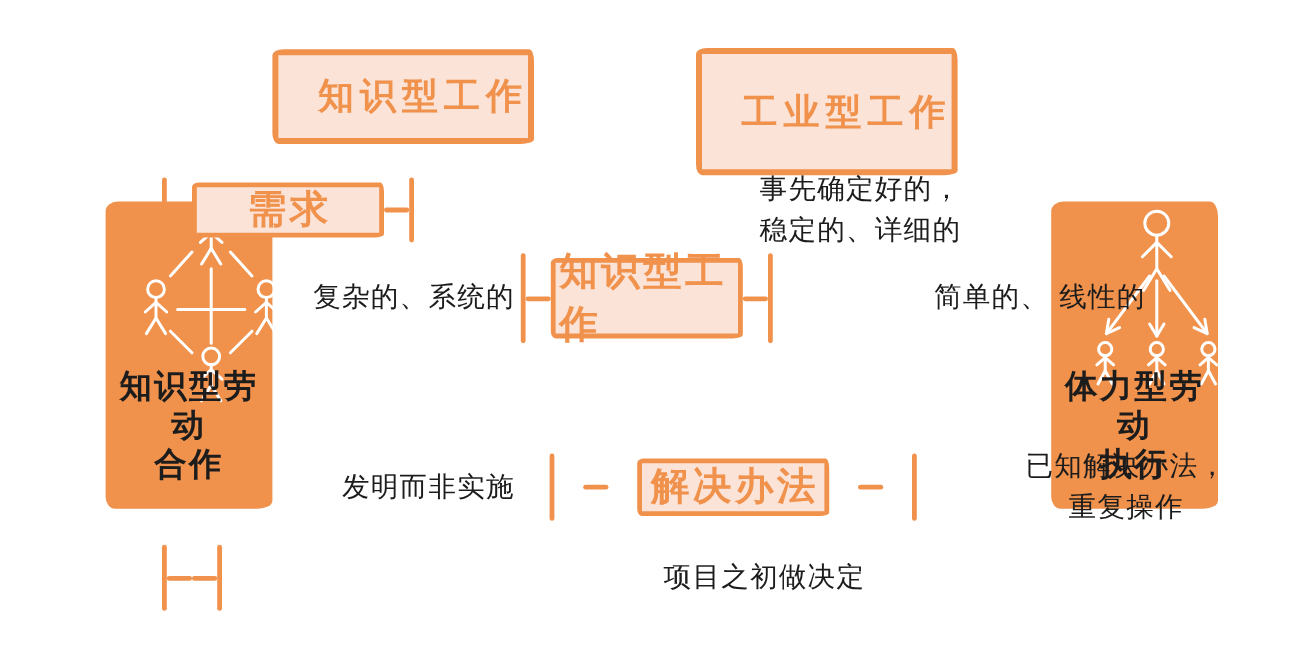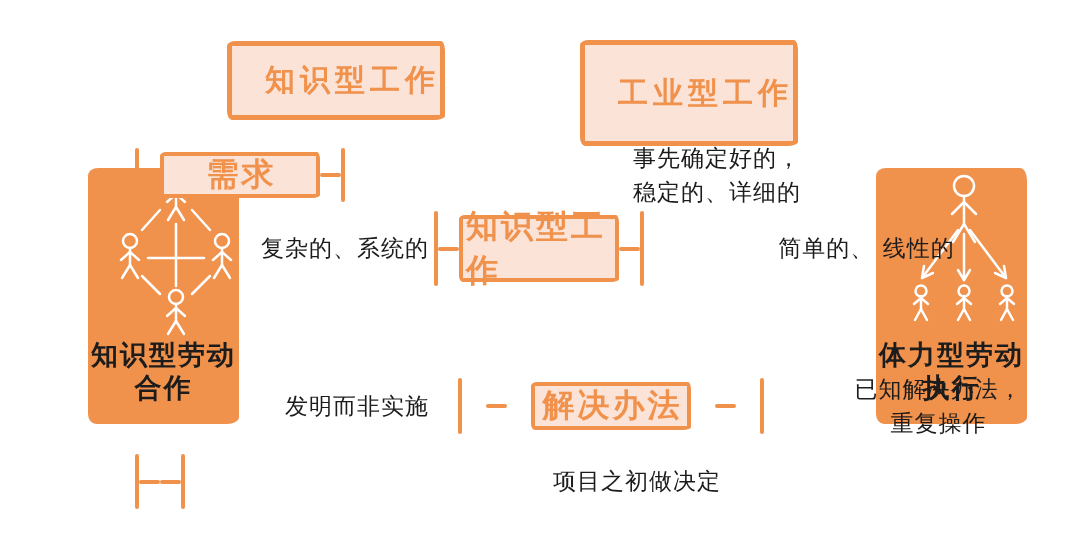--- a/index.html
+++ b/index.html
@@ -33,21 +33,21 @@
     letter-spacing: 5px;
   }
   .hdr-left  { left: 227px; top: 41px; width: 218px; height: 79px; }
   .hdr-right { left: 580px; top: 40px; width: 218px; height: 106px; }
   .hdr span { padding-left: 5px; } 
 
   
   .panel {
     position: absolute;
     top: 168px;
-    width: 151px;
+    width: 139px;
     height: 256px;
     background: var(--orange);
     border-radius: 10px 7px 12px 8px / 8px 12px 7px 10px;
   }
   .panel-left  { left: 88px; }
   .panel-right { left: 876px; }
   .panel svg { position: absolute; top: 6px; left: 0; }
   .caption {
     position: absolute;
     bottom: 20px;

